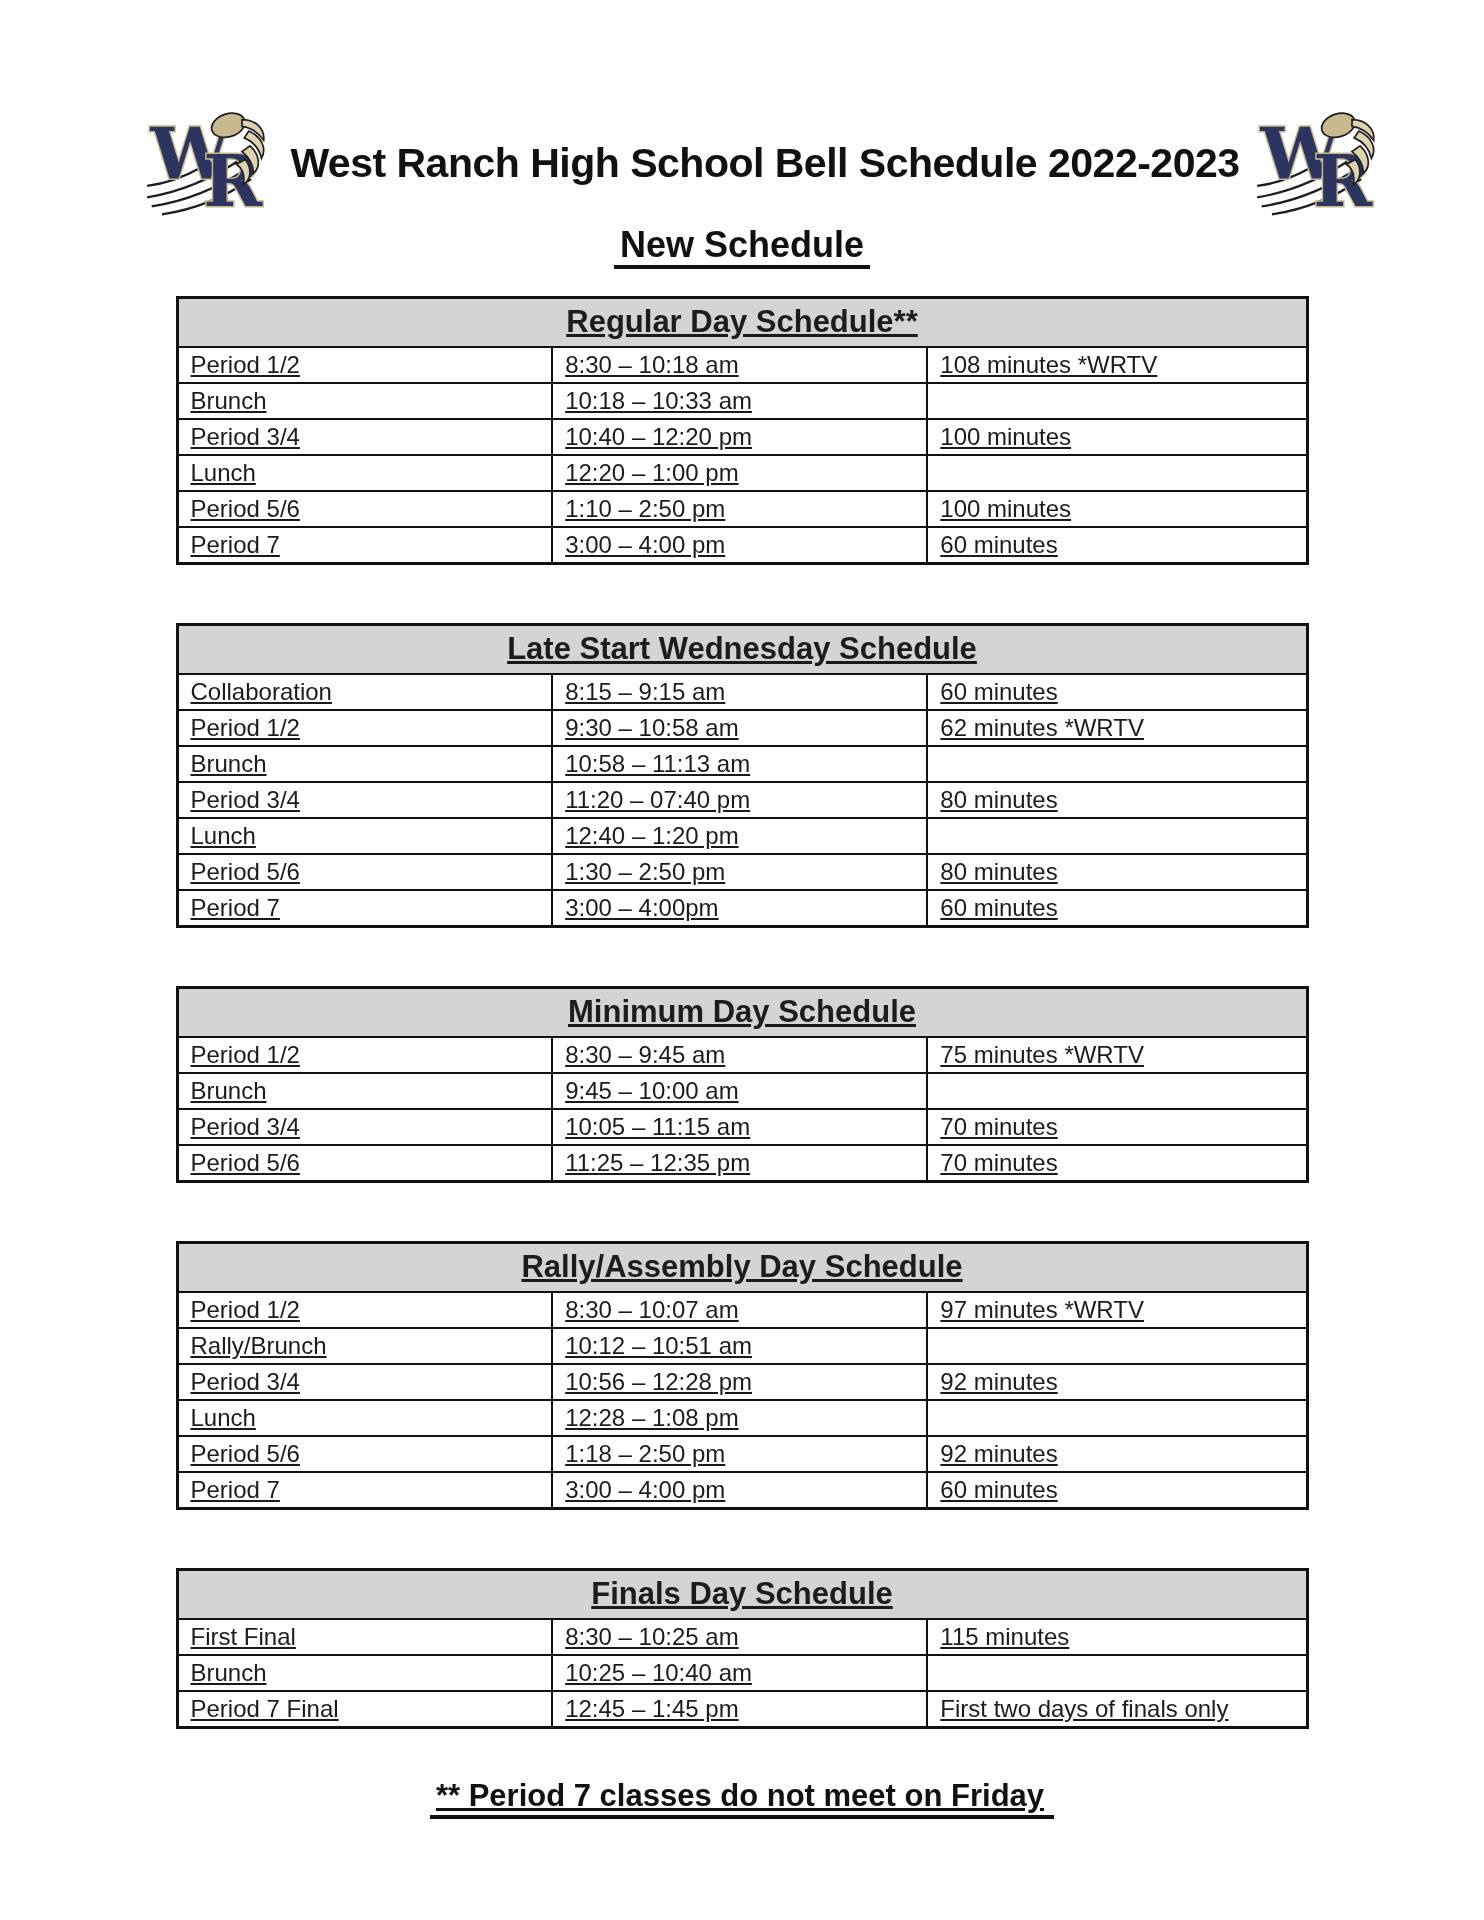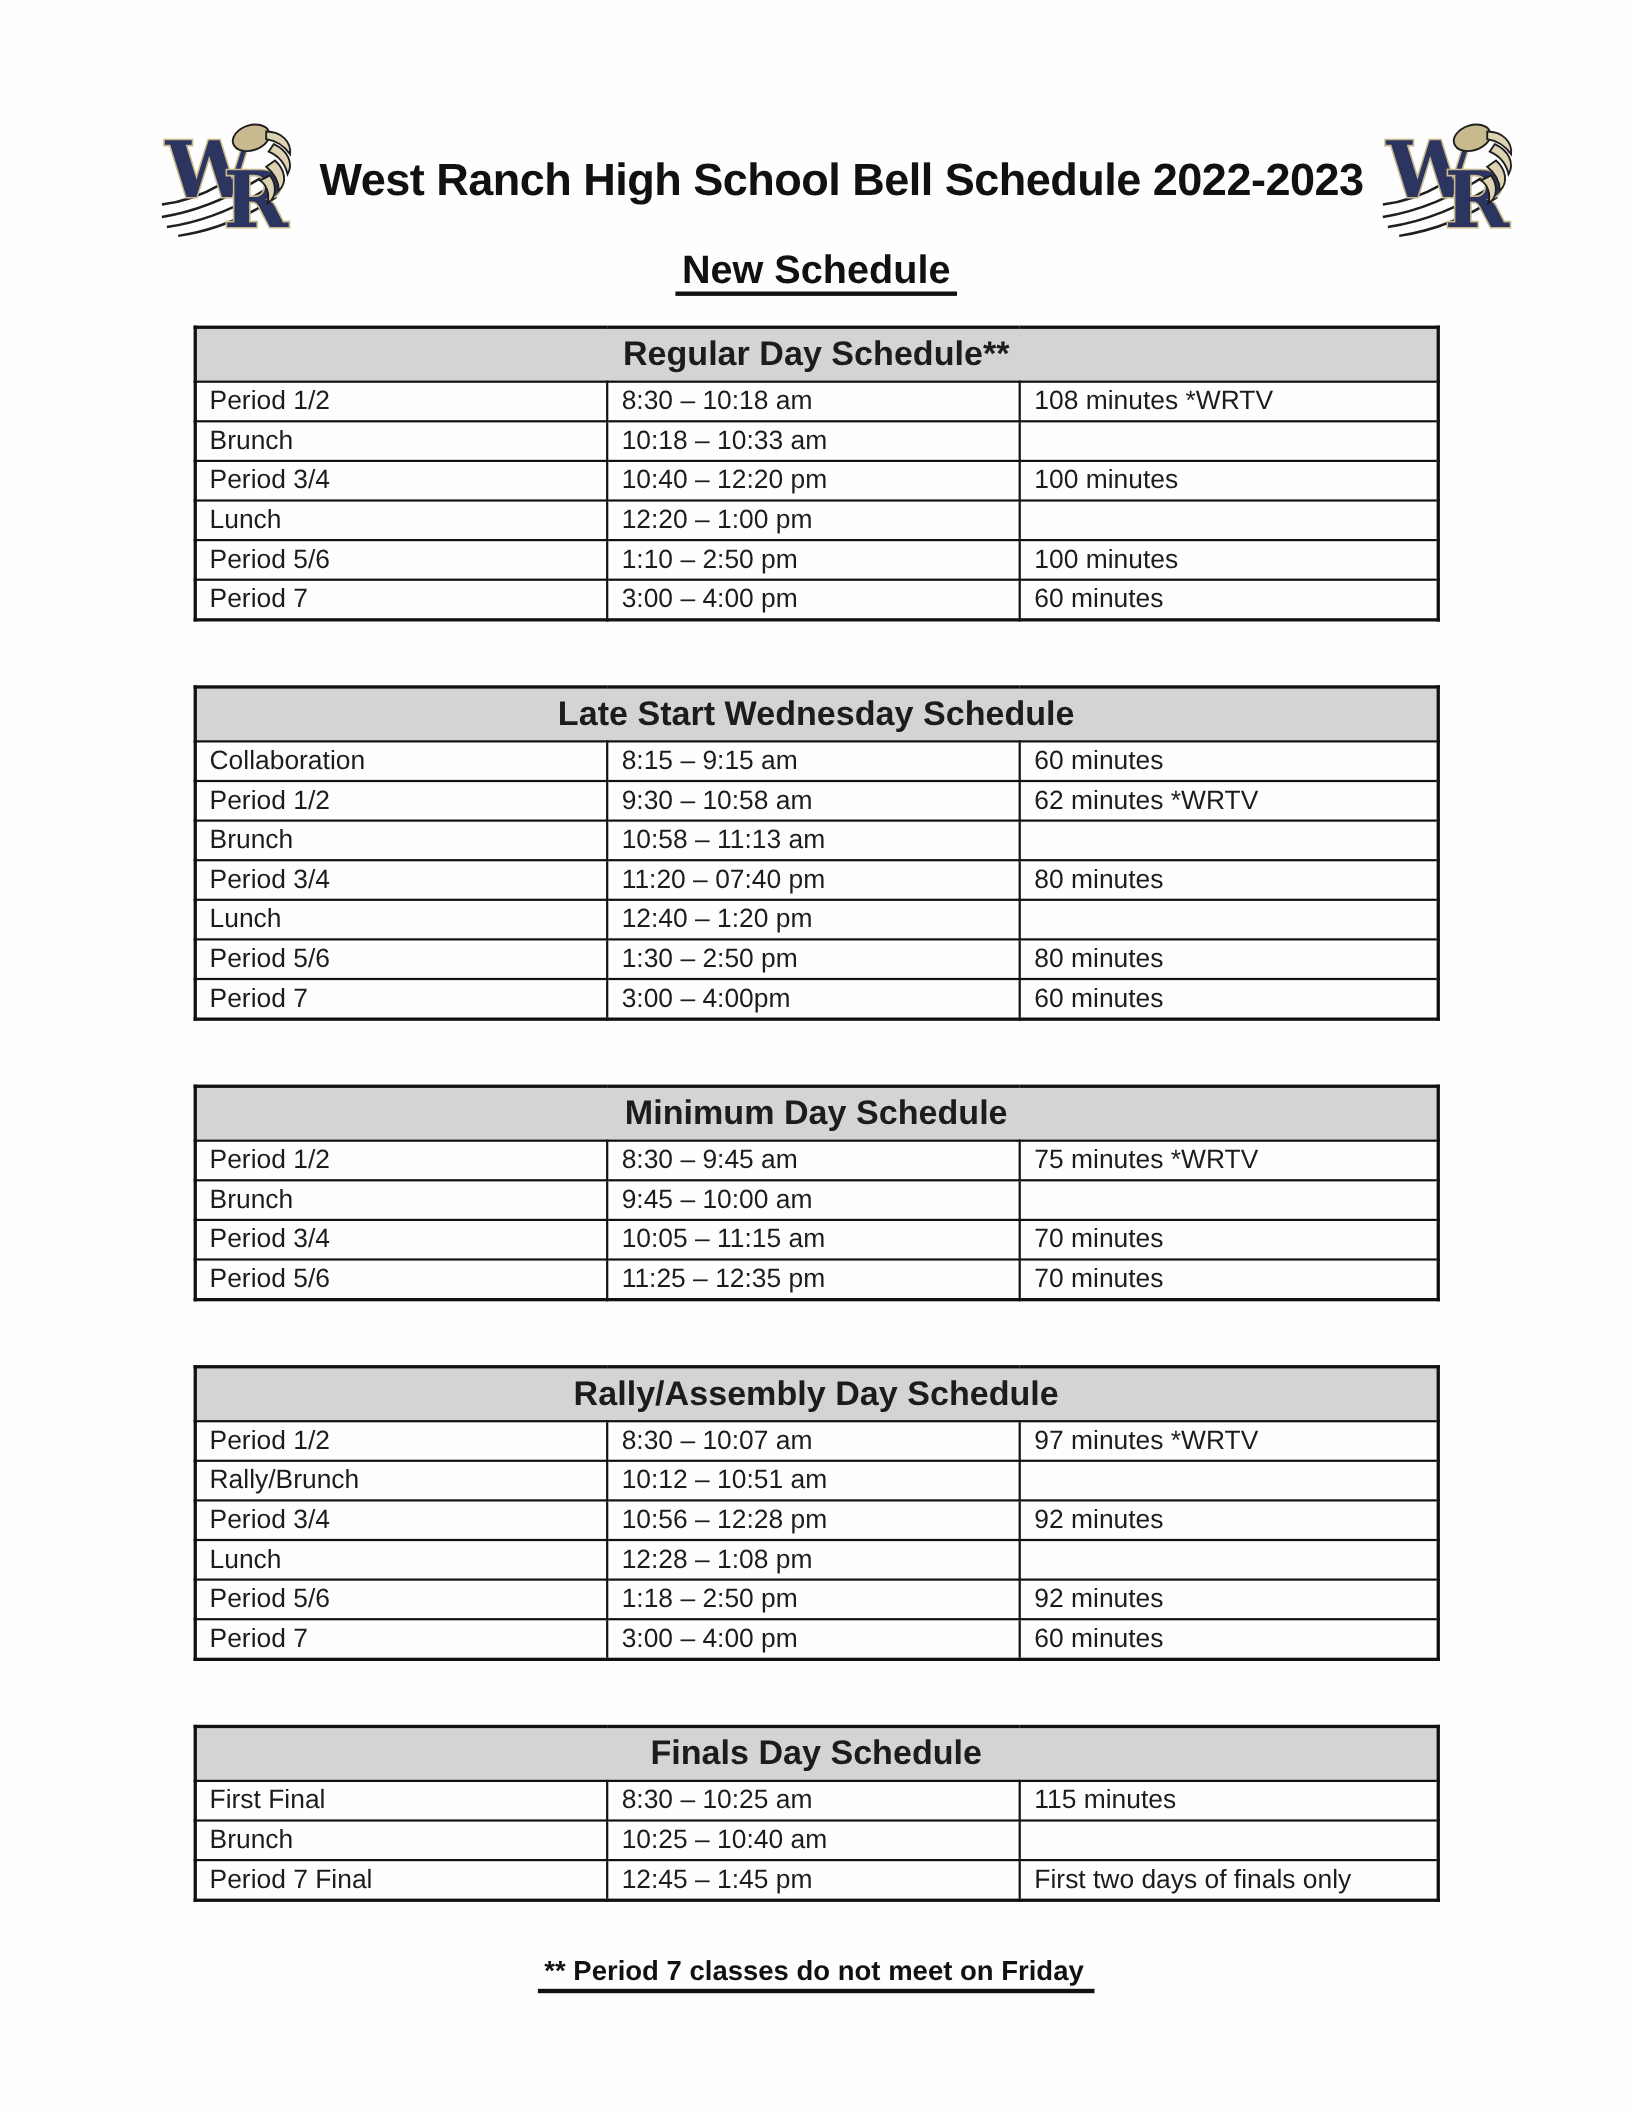--- a/index.html
+++ b/index.html
@@ -54,20 +54,21 @@
   .tables-container {
     width: 1133px;
     margin: 0 auto;
   }
   table.schedule-table {
     width: 100%;
     border-collapse: collapse;
     table-layout: fixed;
     margin-top: 58px;
     border: 3px solid #111;
+    text-decoration: underline;
   }
   table.schedule-table:first-child {
     margin-top: 27px;
   }
   table.schedule-table th {
     background: var(--header-bg, #d4d4d4);
     border: 2px solid #111;
     font-size: 31px;
     font-weight: bold;
     text-align: center;
@@ -84,26 +85,27 @@
     white-space: nowrap;
     overflow: hidden;
     color: #1c1c1c;
   }
   .footer-note {
     text-align: center;
     margin-top: 50px;
   }
   .footer-note span {
     display: inline-block;
-    font-size: 25px;
+    font-size: 31px;
     font-weight: bold;
     color: #111;
     border-bottom: 4px solid #111;
     padding: 0 10px 2px 6px;
     line-height: 1.1;
+    text-decoration: underline;
   }
 </style>
 </head>
 <body>
 
 <div class="page">
 
   <svg width="0" height="0" style="position:absolute" aria-hidden="true">
     <defs>
       <symbol id="wr-logo-symbol" viewBox="0 0 112 100">

